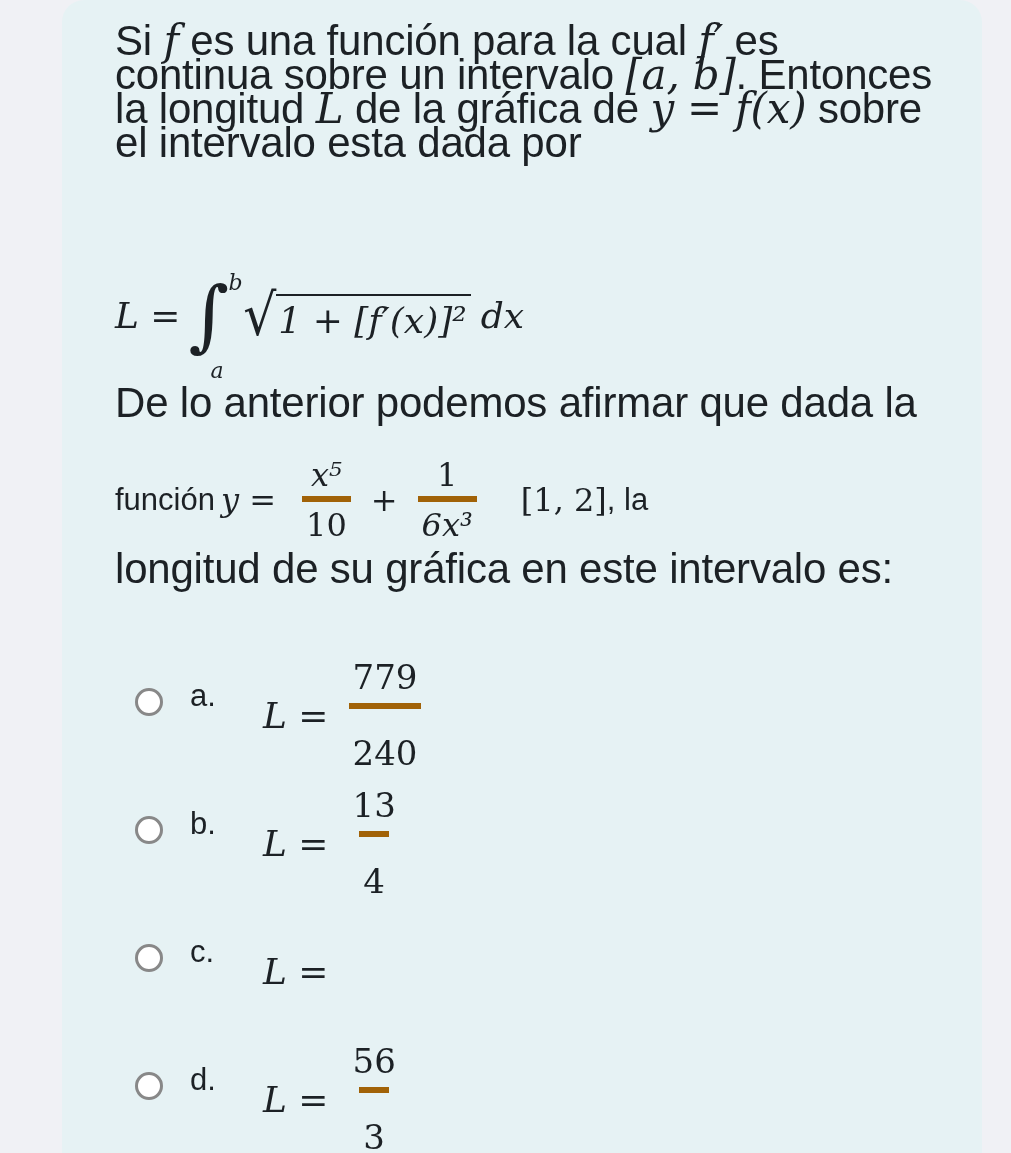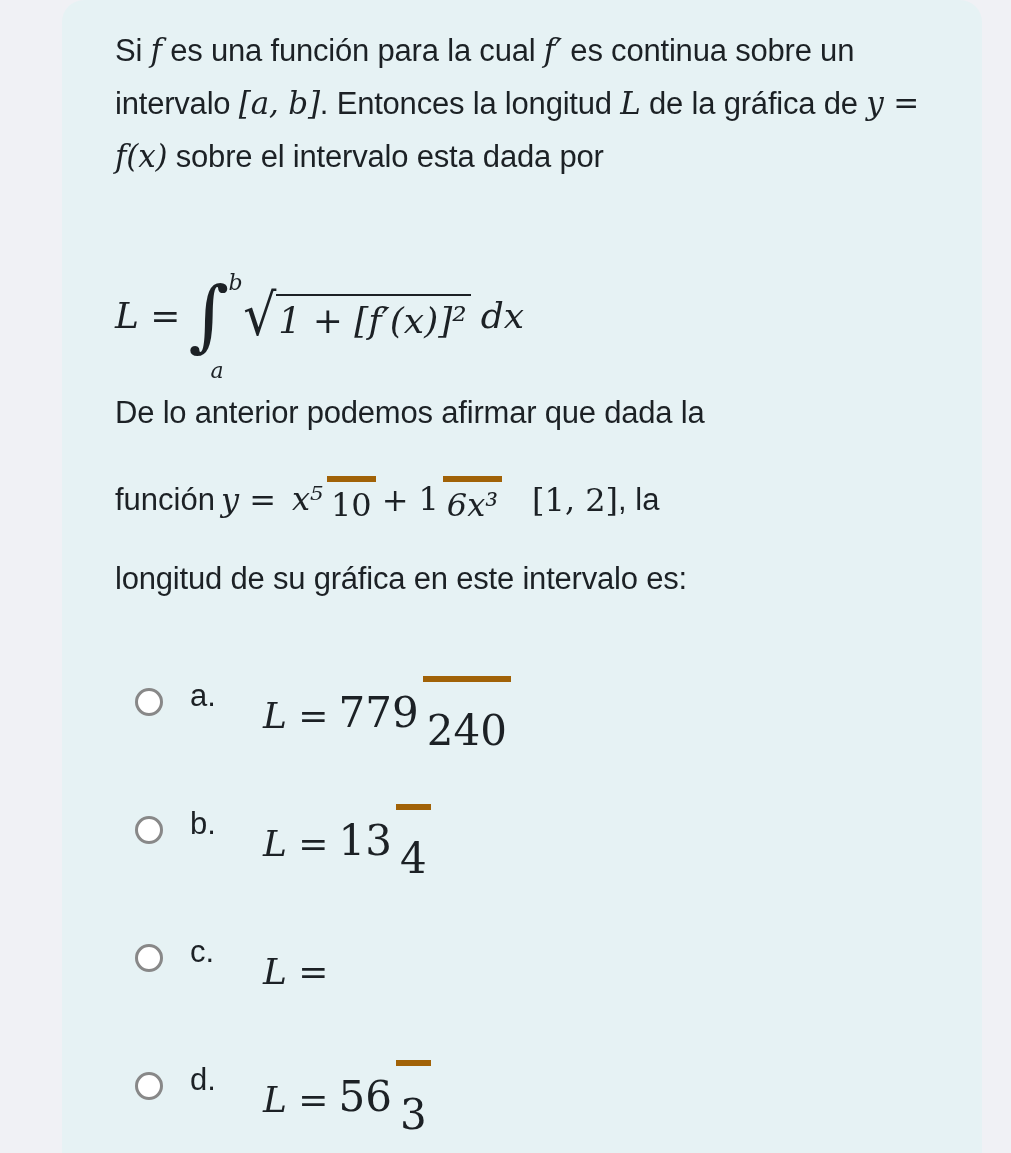--- a/index.html
+++ b/index.html
@@ -9,21 +9,21 @@
       font-family: "Liberation Sans", sans-serif;
       color: #1c2125;
     }
     .card {
       position: absolute; left: 62px; top: 0; width: 920px; height: 1153px;
       background: #e6f2f4;
       border-top-left-radius: 22px; border-top-right-radius: 22px;
     }
     .prose {
       position: absolute; left: 115px; width: 820px;
-      font-size: 31px; line-height: 53px; letter-spacing: -0.2px;
+      font-size: 42px; line-height: 34px; letter-spacing: -0.2px;
     }
     .math { font-family: "DejaVu Serif", serif; font-style: italic; }
     .mr { font-family: "DejaVu Serif", serif; font-style: normal; }
     .p1 { top: 24px; }
     .formula {
       position: absolute; left: 115px; top: 250px; height: 130px;
       font-size: 36px; display: flex; align-items: center;
     }
     .integral {
       position: relative; font-family: "DejaVu Serif", serif; font-size: 78px;
@@ -32,33 +32,33 @@
     .lim-b { position: absolute; left: 40px; top: -4px; font-size: 22px; font-style: italic; }
     .lim-a { position: absolute; left: 22px; top: 84px; font-size: 22px; font-style: italic; }
     .sqrt { display: inline-flex; align-items: flex-end; }
     .rad-sign { font-family: "DejaVu Serif", serif; font-size: 52px; line-height: 1; transform: scaleY(1.1); }
     .radicand { border-top: 2px solid #1c2125; padding: 4px 4px 0 2px; }
     .p2 { top: 386px; }
     .p3 {
       position: absolute; left: 115px; top: 440px; width: 860px; height: 120px;
       display: flex; align-items: center; font-size: 31px;
     }
-    .frac { display: inline-flex; flex-direction: row; align-items: center; margin: 0 6px; font-family: "DejaVu Serif", serif; font-size: 32px; }
+    .frac { display: inline-flex; flex-direction: column; align-items: center; margin: 0 20px; font-family: "DejaVu Serif", serif; font-size: 32px; }
     .frac .num { padding: 0 4px 2px; }
     .frac .den { border-top: 6px solid #a16207; padding: 4px 4px 0; }
     .p4 { top: 552px; }
     .options { position: absolute; left: 135px; top: 660px; }
     .option { position: relative; height: 128px; width: 400px; }
     .radio {
       position: absolute; left: 0; top: 28px; width: 28px; height: 28px;
       border: 3px solid #888; border-radius: 50%; background: #fff; box-sizing: border-box;
     }
     .opt-letter { position: absolute; left: 55px; top: 18px; font-size: 31px; }
     .opt-math { position: absolute; left: 128px; top: 0; display: flex; align-items: center; height: 110px; font-size: 36px; }
-    .opt-math .frac { font-size: 42px; }
+    .opt-math .frac { font-size: 34px; }
     .opt-math .frac .num { padding-bottom: 6px; }
     .opt-math .frac .den { padding-top: 24px; }
   </style>
 </head>
 <body>
 
 <div class="card">
 </div>
 
 <div class="prose p1">

